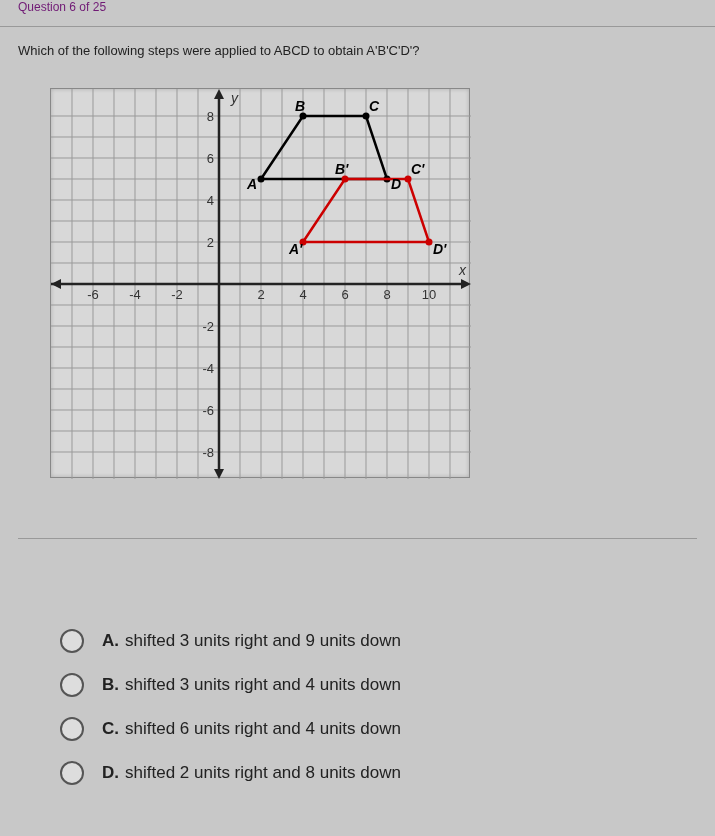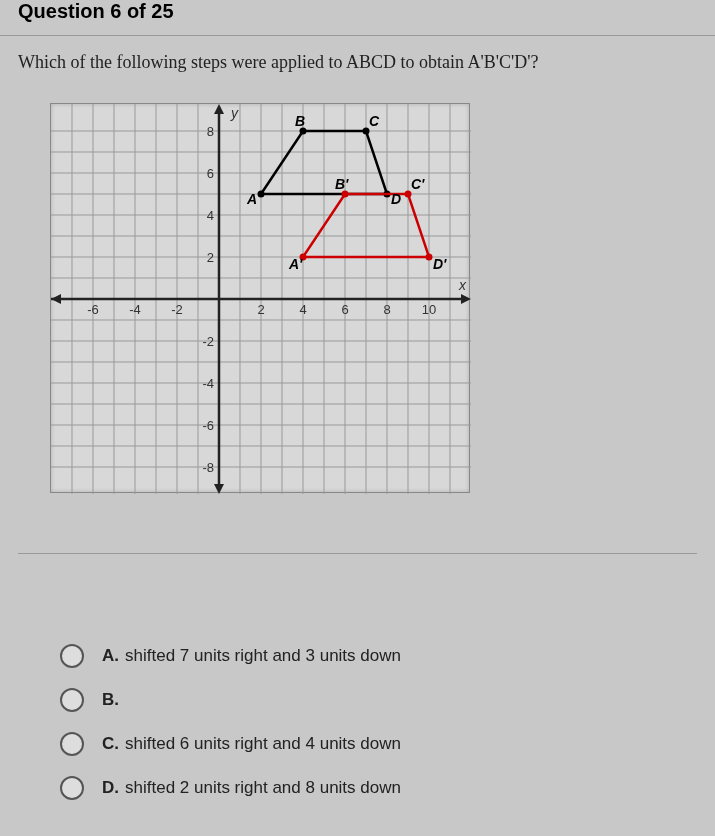--- a/index.html
+++ b/index.html
@@ -5,34 +5,33 @@
     * { margin: 0; padding: 0; box-sizing: border-box; }
     body {
       font-family: Arial, sans-serif;
       background: #c8c8c8;
       width: 715px;
       height: 836px;
       padding: 0;
       color: #333;
     }
     .question-header {
-      font-weight: bold;
-      font-size: 20px;
+      font-weight: normal;
+      font-size: 12px;
       padding: 0 18px 8px;
-      color: #000000;
+      color: #701a75;
     }
     .divider {
       border-top: 1px solid #999;
       margin: 4px 0;
     }
     .question-text {
       padding: 12px 18px 20px;
-      font-size: 18px;
+      font-size: 13px;
       color: #222;
-      font-family: Liberation Serif, serif;
     }
     .chart-container {
       margin: 10px 0 0 50px;
       width: 420px;
       height: 390px;
       background: #d8d8d8;
       border: 1px solid #888;
       position: relative;
       box-shadow: inset 0 0 4px rgba(0,0,0,0.2);
     }
@@ -174,25 +173,26 @@
     </g>
   </svg>
 </div>
 
 <div class="divider2"></div>
 
 <div class="options">
   <div class="option-row">
     <div class="radio"></div>
     <span class="option-label">A.</span>
-    <span>shifted 7 units right and 3 units down</span>
+    <span>shifted 3 units right and 9 units down</span>
   </div>
   <div class="option-row">
     <div class="radio"></div>
     <span class="option-label">B.</span>
+    <span>shifted 3 units right and 4 units down</span>
   </div>
   <div class="option-row">
     <div class="radio"></div>
     <span class="option-label">C.</span>
     <span>shifted 6 units right and 4 units down</span>
   </div>
   <div class="option-row">
     <div class="radio"></div>
     <span class="option-label">D.</span>
     <span>shifted 2 units right and 8 units down</span>

